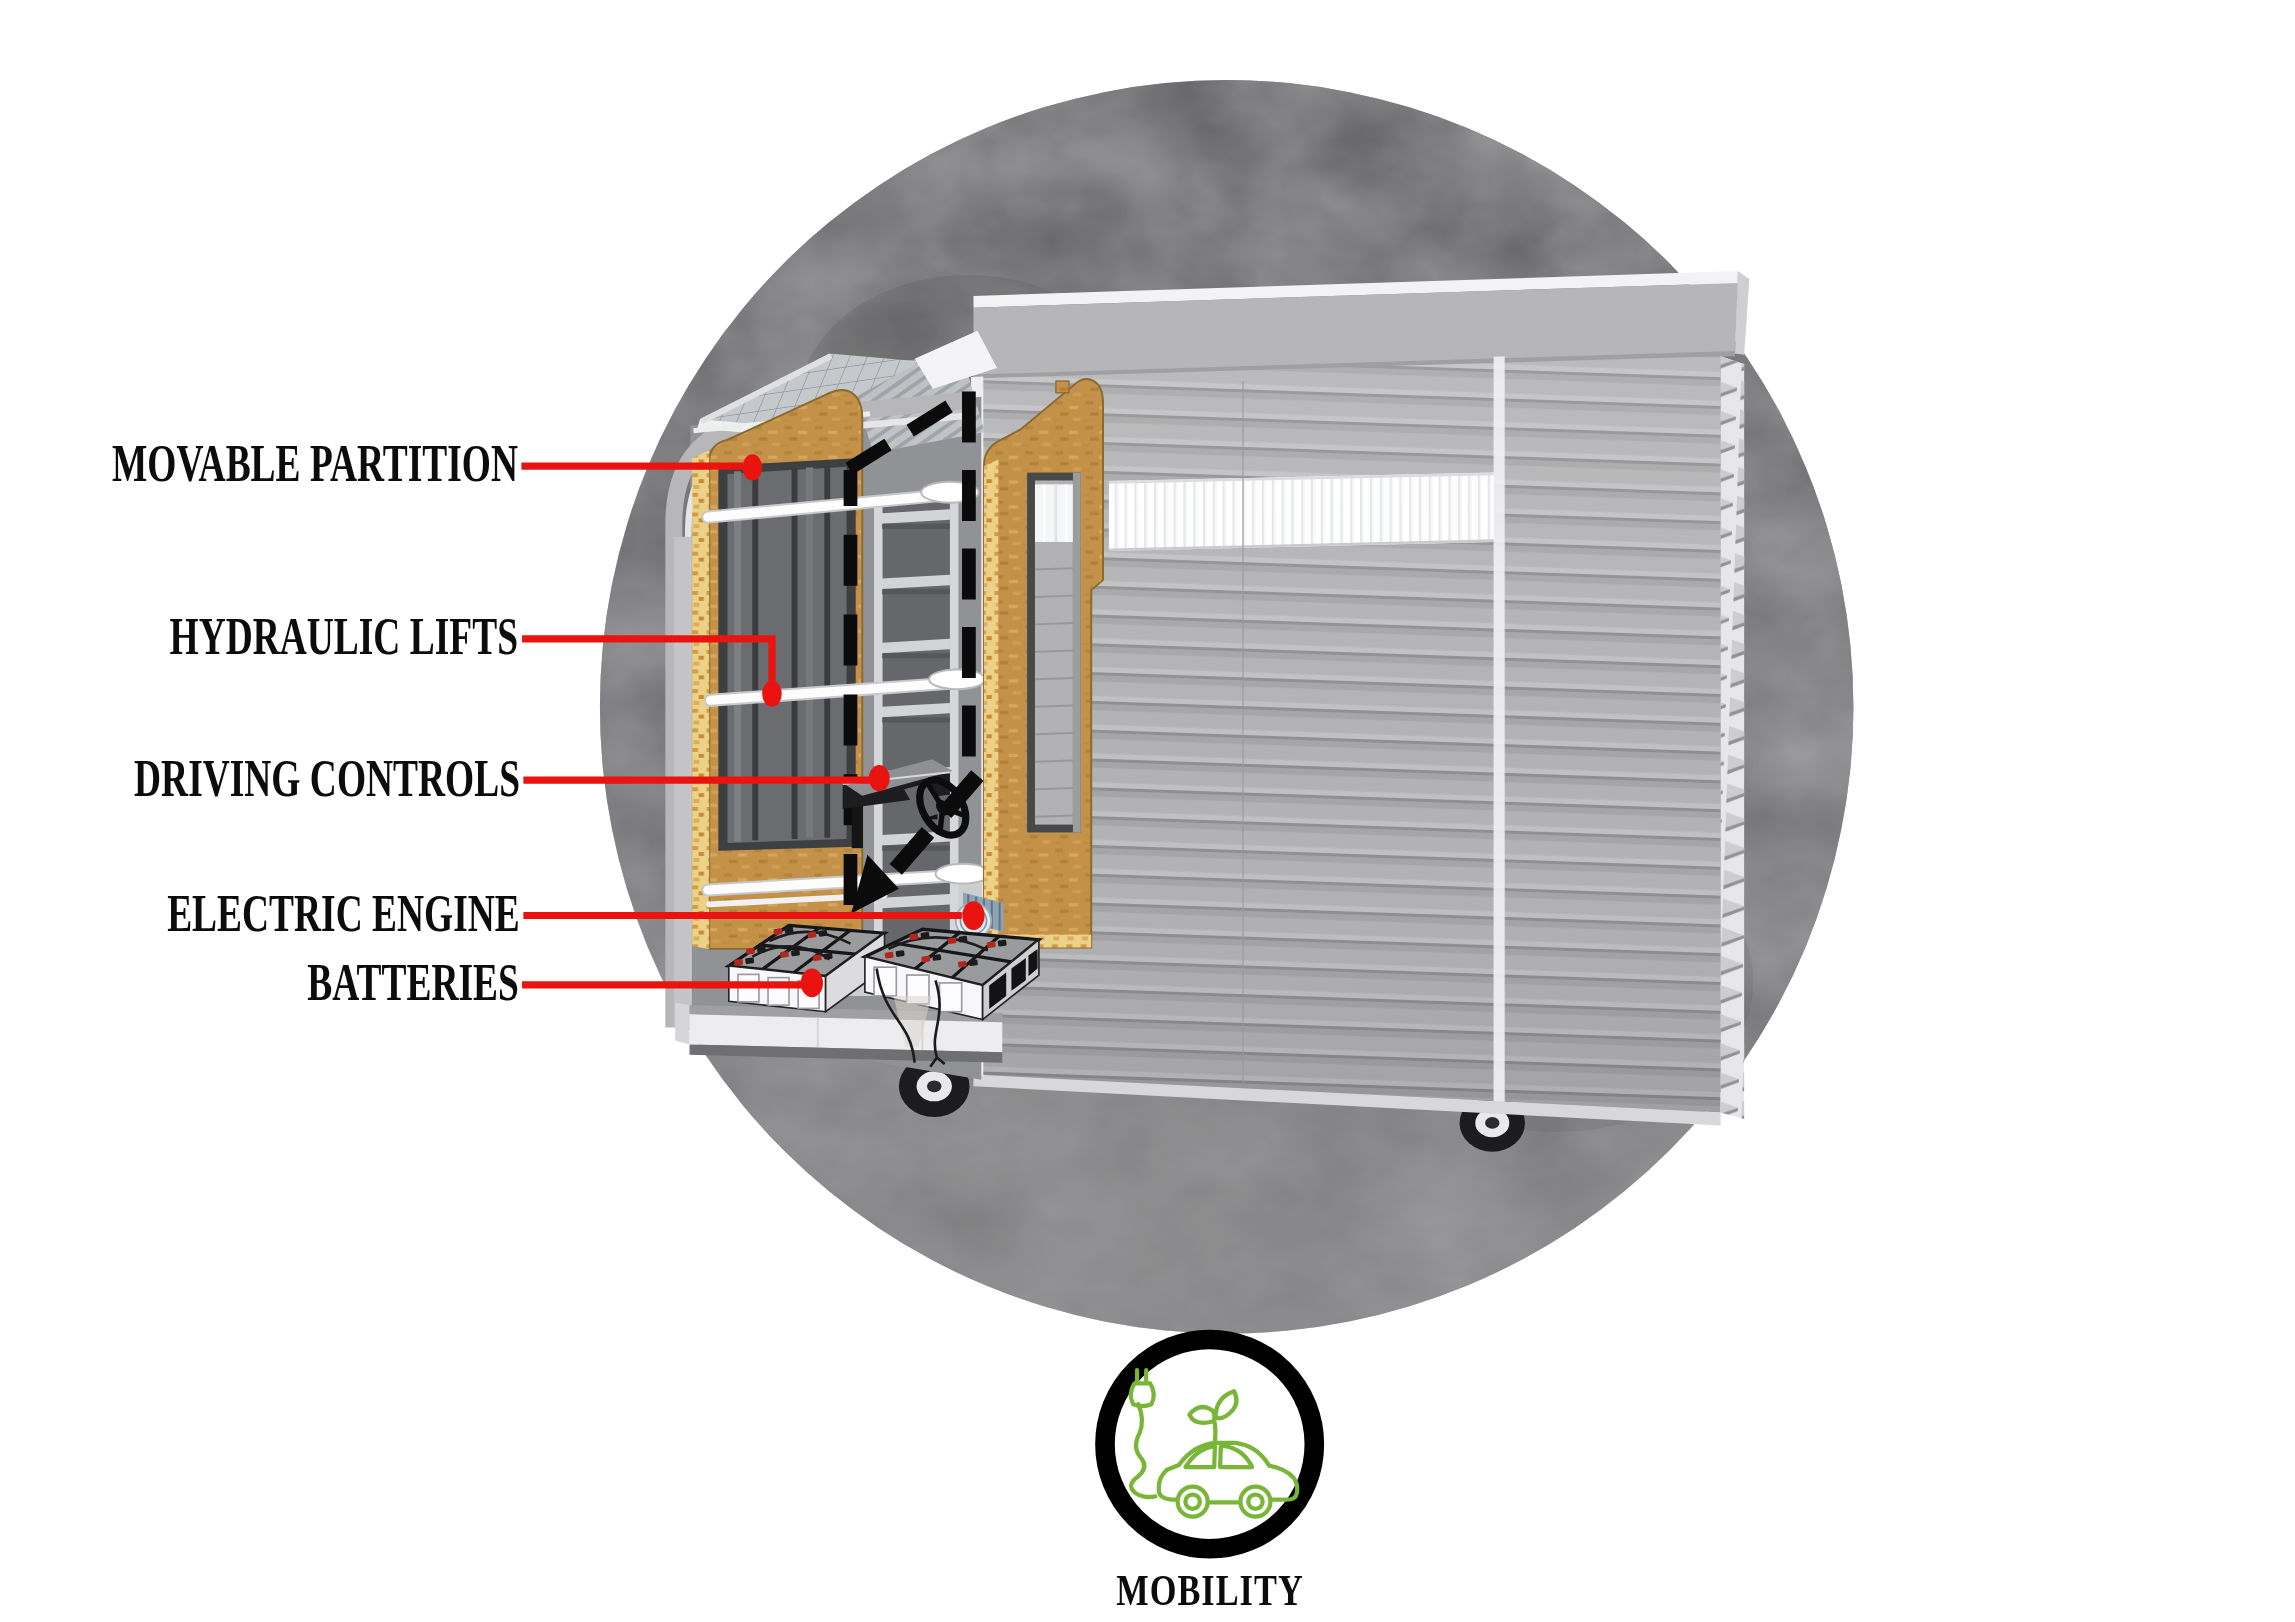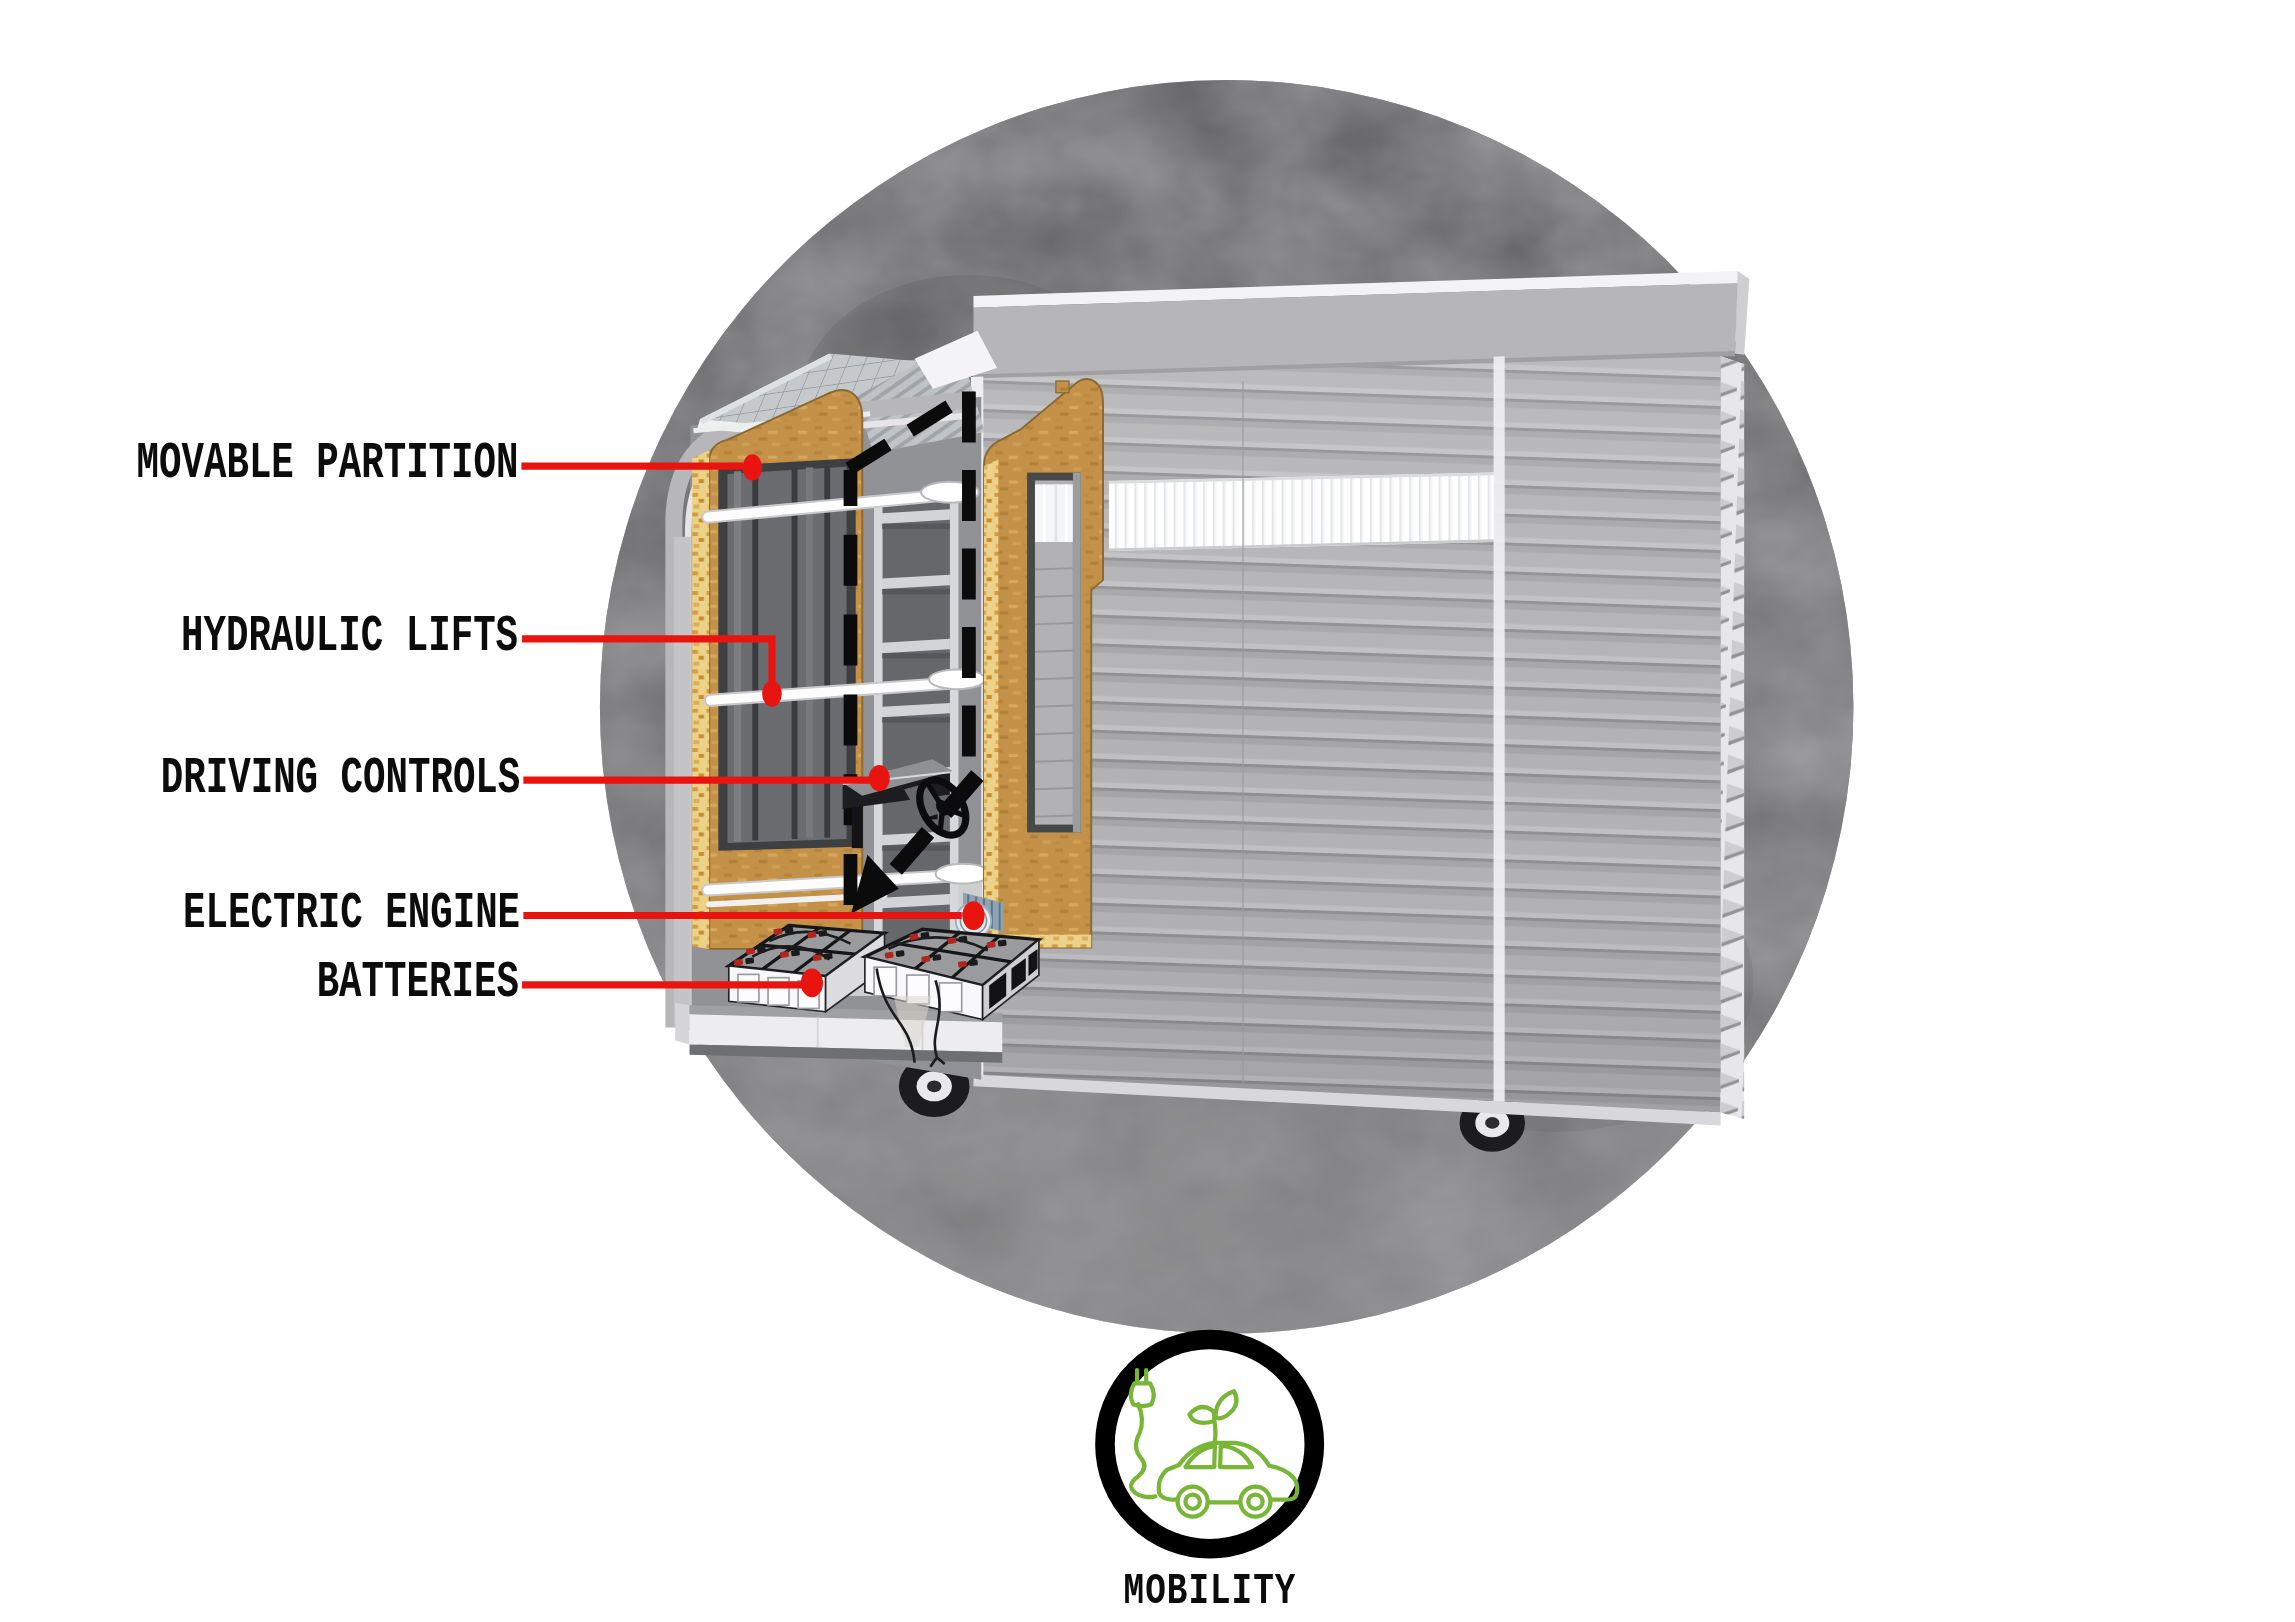--- a/index.html
+++ b/index.html
@@ -1,17 +1,17 @@
 <!DOCTYPE html>
 <html style="--accent: #e9140f; --ink: #0c0c0c; --icon_green: #79b637; --wood: #c49148; --wood_edge: #ecd188; --circle_top: #59595b; --circle_bottom: #7e7e80;font-size:10.5px"><head>
 <meta charset="utf-8">
 <style>
   html,body{margin:0;padding:0;background:#ffffff;}
   #stage{position:relative;width:2295px;height:1623px;background:#ffffff;overflow:hidden;
-         font-family:Liberation Mono, monospace;}
+         font-family:Liberation Serif, serif;}
   #scene{position:absolute;left:0;top:0;}
   .label{position:absolute;font-weight:900;font-size:52px;line-height:52px;color:var(--ink,#0c0c0c);
          white-space:nowrap;letter-spacing:0px;transform:scaleX(0.72);transform-origin:100% 50%;}
   .label.center{transform:scaleX(0.78);transform-origin:50% 50%;text-align:center;font-size:44px;line-height:44px;letter-spacing:1.3px;}
 </style>
 </head>
 <body>
 
 <div id="stage">
 

